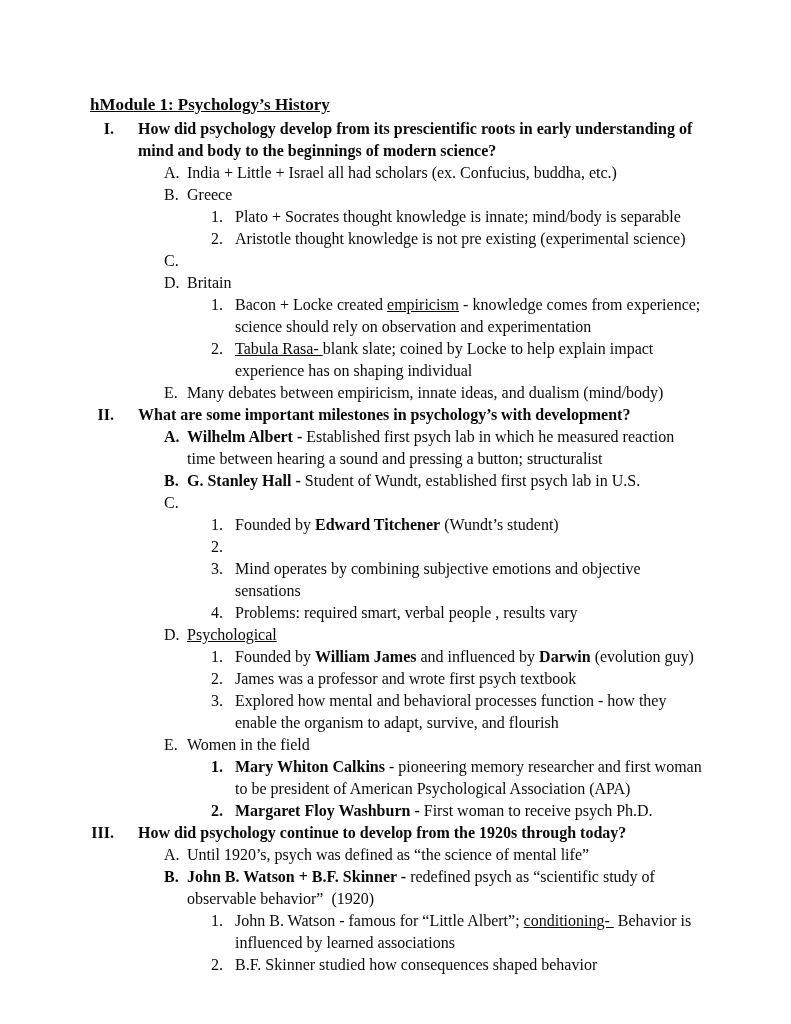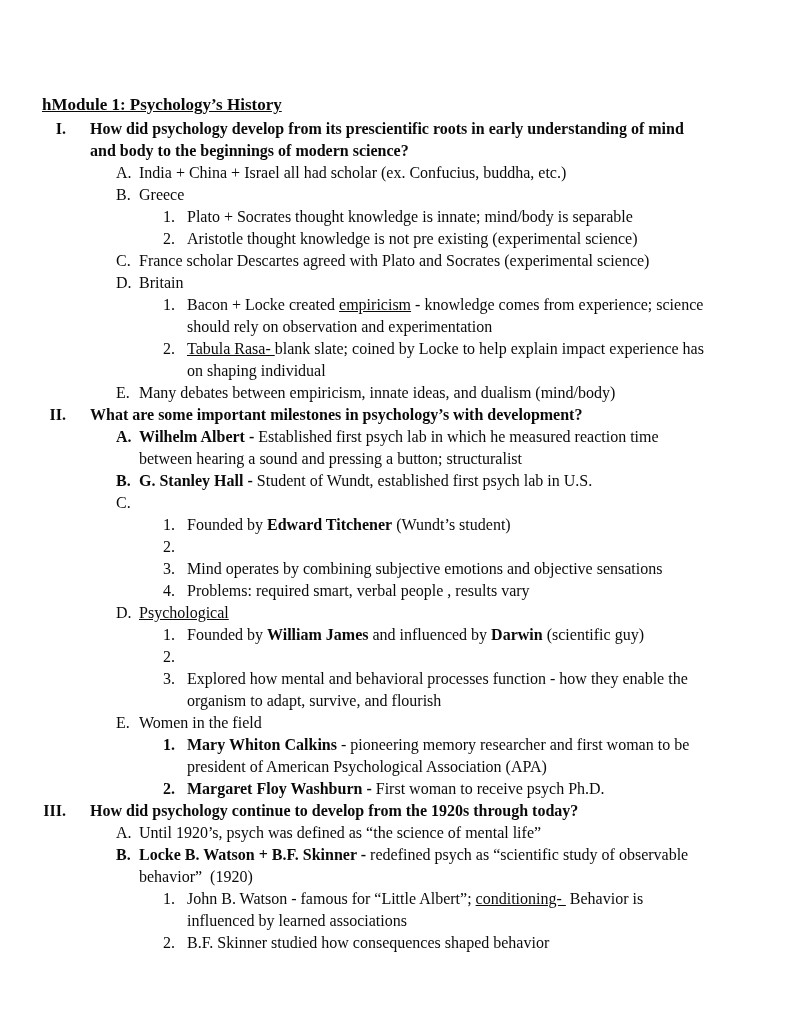--- a/index.html
+++ b/index.html
@@ -6,21 +6,21 @@
     margin: 0;
     padding: 0;
     background: #ffffff;
   }
   .page {
     position: relative;
     width: 791px;
     height: 1024px;
     background: #ffffff;
     box-sizing: border-box;
-    padding: 92px 85px 0 42px;
+    padding: 92px 85px 0 90px;
     font-family: "Liberation Serif", "DejaVu Serif", serif;
     font-size: 16px;
     line-height: 22px;
     color: #0a0a0a;
     overflow: hidden;
   }
   .doc-title {
     font-size: 17px;
     font-weight: bold;
     text-decoration: underline;
@@ -51,37 +51,36 @@
 
 <div class="page">
   <h1 class="doc-title">hModule 1: Psychology’s History</h1>
   <div class="outline">
       <div class="item l1">
         <span class="marker b">I.</span>
         <div class="text"><span class="b">How did psychology develop from its prescientific roots in early understanding of mind and body to the beginnings of modern science?</span></div>
       </div>
       <div class="item l2">
         <span class="marker">A.</span>
-        <div class="text"><span>India + China + Israel all had scholar (ex. Confucius, buddha, etc.)</span></div>
+        <div class="text"><span>India + Little + Israel all had scholars (ex. Confucius, buddha, etc.)</span></div>
       </div>
       <div class="item l2">
         <span class="marker">B.</span>
         <div class="text"><span>Greece</span></div>
       </div>
       <div class="item l3">
         <span class="marker">1.</span>
         <div class="text"><span>Plato + Socrates thought knowledge is innate; mind/body is separable</span></div>
       </div>
       <div class="item l3">
         <span class="marker">2.</span>
         <div class="text"><span>Aristotle thought knowledge is not pre existing (experimental science)</span></div>
       </div>
       <div class="item l2">
         <span class="marker">C.</span>
-        <div class="text"><span>France scholar Descartes agreed with Plato and Socrates (experimental science)</span></div>
       </div>
       <div class="item l2">
         <span class="marker">D.</span>
         <div class="text"><span>Britain</span></div>
       </div>
       <div class="item l3">
         <span class="marker">1.</span>
         <div class="text"><span>Bacon + Locke created </span><span class="u">empiricism</span><span> - knowledge comes from experience; science should rely on observation and experimentation</span></div>
       </div>
       <div class="item l3">
@@ -121,24 +120,25 @@
       <div class="item l3">
         <span class="marker">4.</span>
         <div class="text"><span>Problems: required smart, verbal people , results vary</span></div>
       </div>
       <div class="item l2">
         <span class="marker">D.</span>
         <div class="text"><span class="u">Psychological</span></div>
       </div>
       <div class="item l3">
         <span class="marker">1.</span>
-        <div class="text"><span>Founded by </span><span class="b">William James</span><span> and influenced by </span><span class="b">Darwin</span><span> (scientific guy)</span></div>
+        <div class="text"><span>Founded by </span><span class="b">William James</span><span> and influenced by </span><span class="b">Darwin</span><span> (evolution guy)</span></div>
       </div>
       <div class="item l3">
         <span class="marker">2.</span>
+        <div class="text"><span>James was a professor and wrote first psych textbook</span></div>
       </div>
       <div class="item l3">
         <span class="marker">3.</span>
         <div class="text"><span>Explored how mental and behavioral processes function - how they enable the organism to adapt, survive, and flourish</span></div>
       </div>
       <div class="item l2">
         <span class="marker">E.</span>
         <div class="text"><span>Women in the field</span></div>
       </div>
       <div class="item l3">
@@ -152,21 +152,21 @@
       <div class="item l1">
         <span class="marker b">III.</span>
         <div class="text"><span class="b">How did psychology continue to develop from the 1920s through today?</span></div>
       </div>
       <div class="item l2">
         <span class="marker">A.</span>
         <div class="text"><span>Until 1920’s, psych was defined as “the science of mental life”</span></div>
       </div>
       <div class="item l2">
         <span class="marker b">B.</span>
-        <div class="text"><span class="b">Locke B. Watson + B.F. Skinner -</span><span> redefined psych as “scientific study of observable behavior” &nbsp;(1920)</span></div>
+        <div class="text"><span class="b">John B. Watson + B.F. Skinner -</span><span> redefined psych as “scientific study of observable behavior” &nbsp;(1920)</span></div>
       </div>
       <div class="item l3">
         <span class="marker">1.</span>
         <div class="text"><span>John B. Watson - famous for “Little Albert”; </span><span class="u">conditioning-&nbsp;</span><span> Behavior is influenced by learned associations</span></div>
       </div>
       <div class="item l3">
         <span class="marker">2.</span>
         <div class="text"><span>B.F. Skinner studied how consequences shaped behavior</span></div>
       </div>
     </div>

